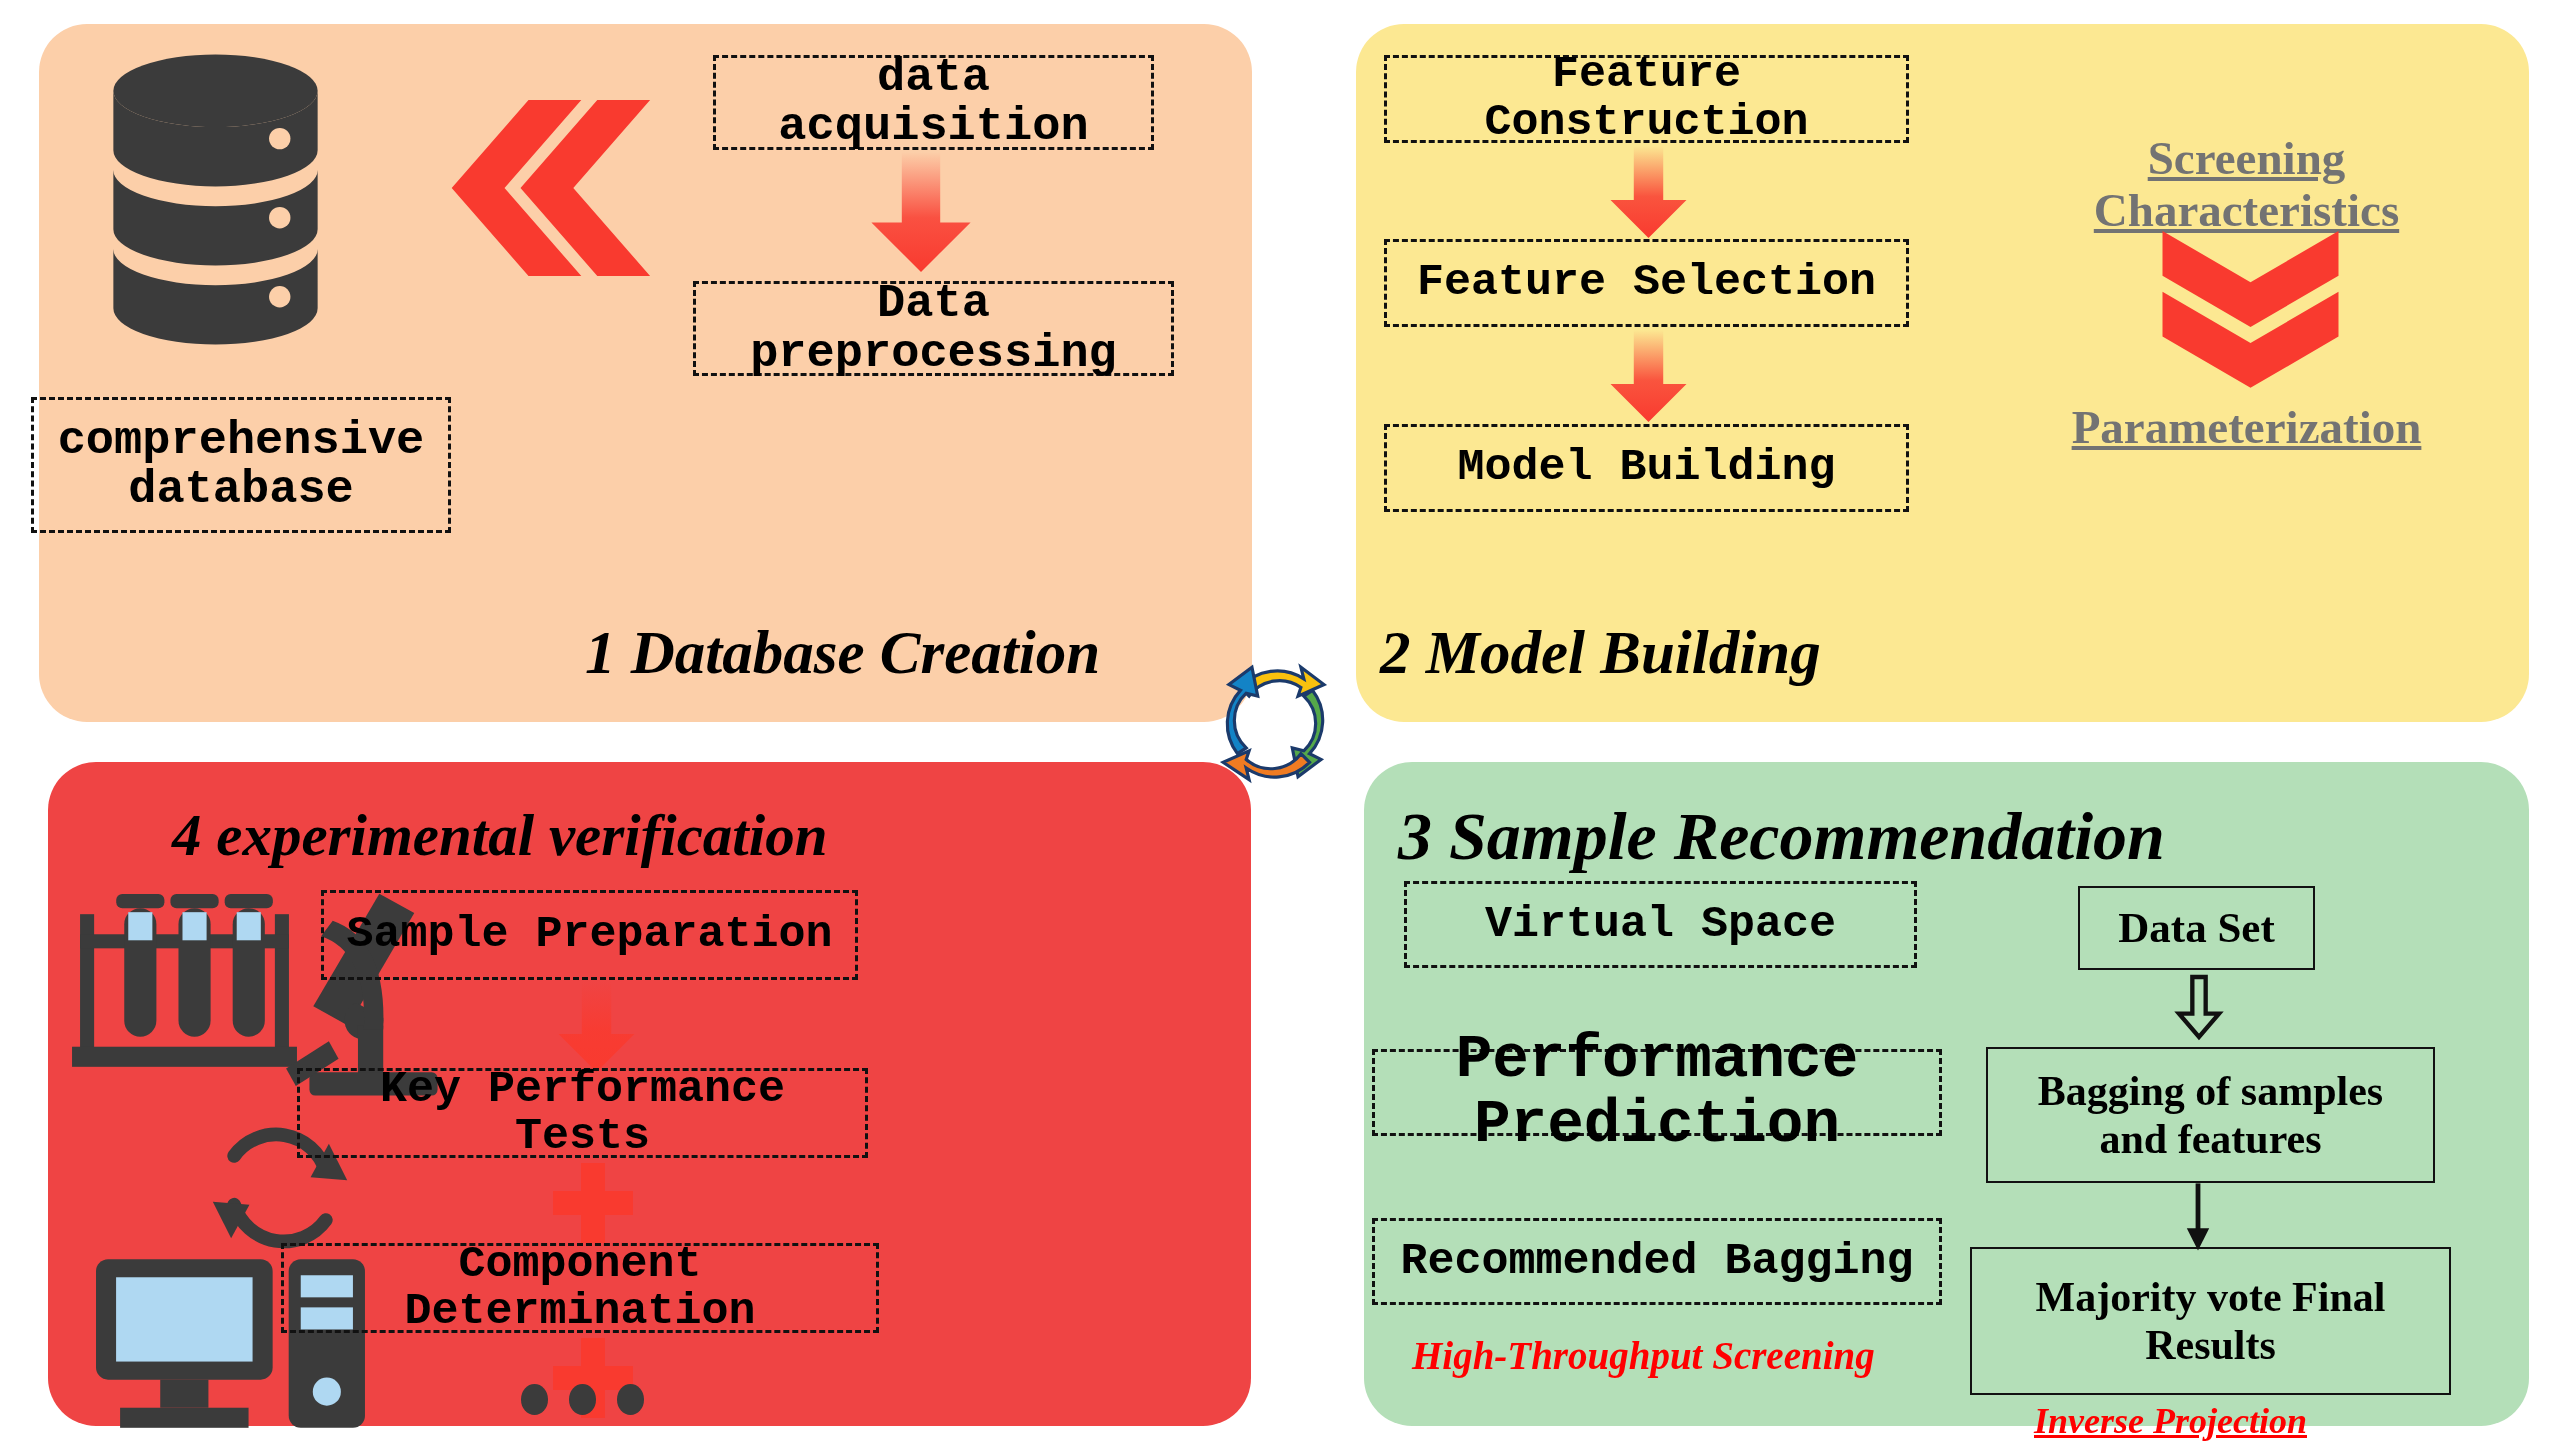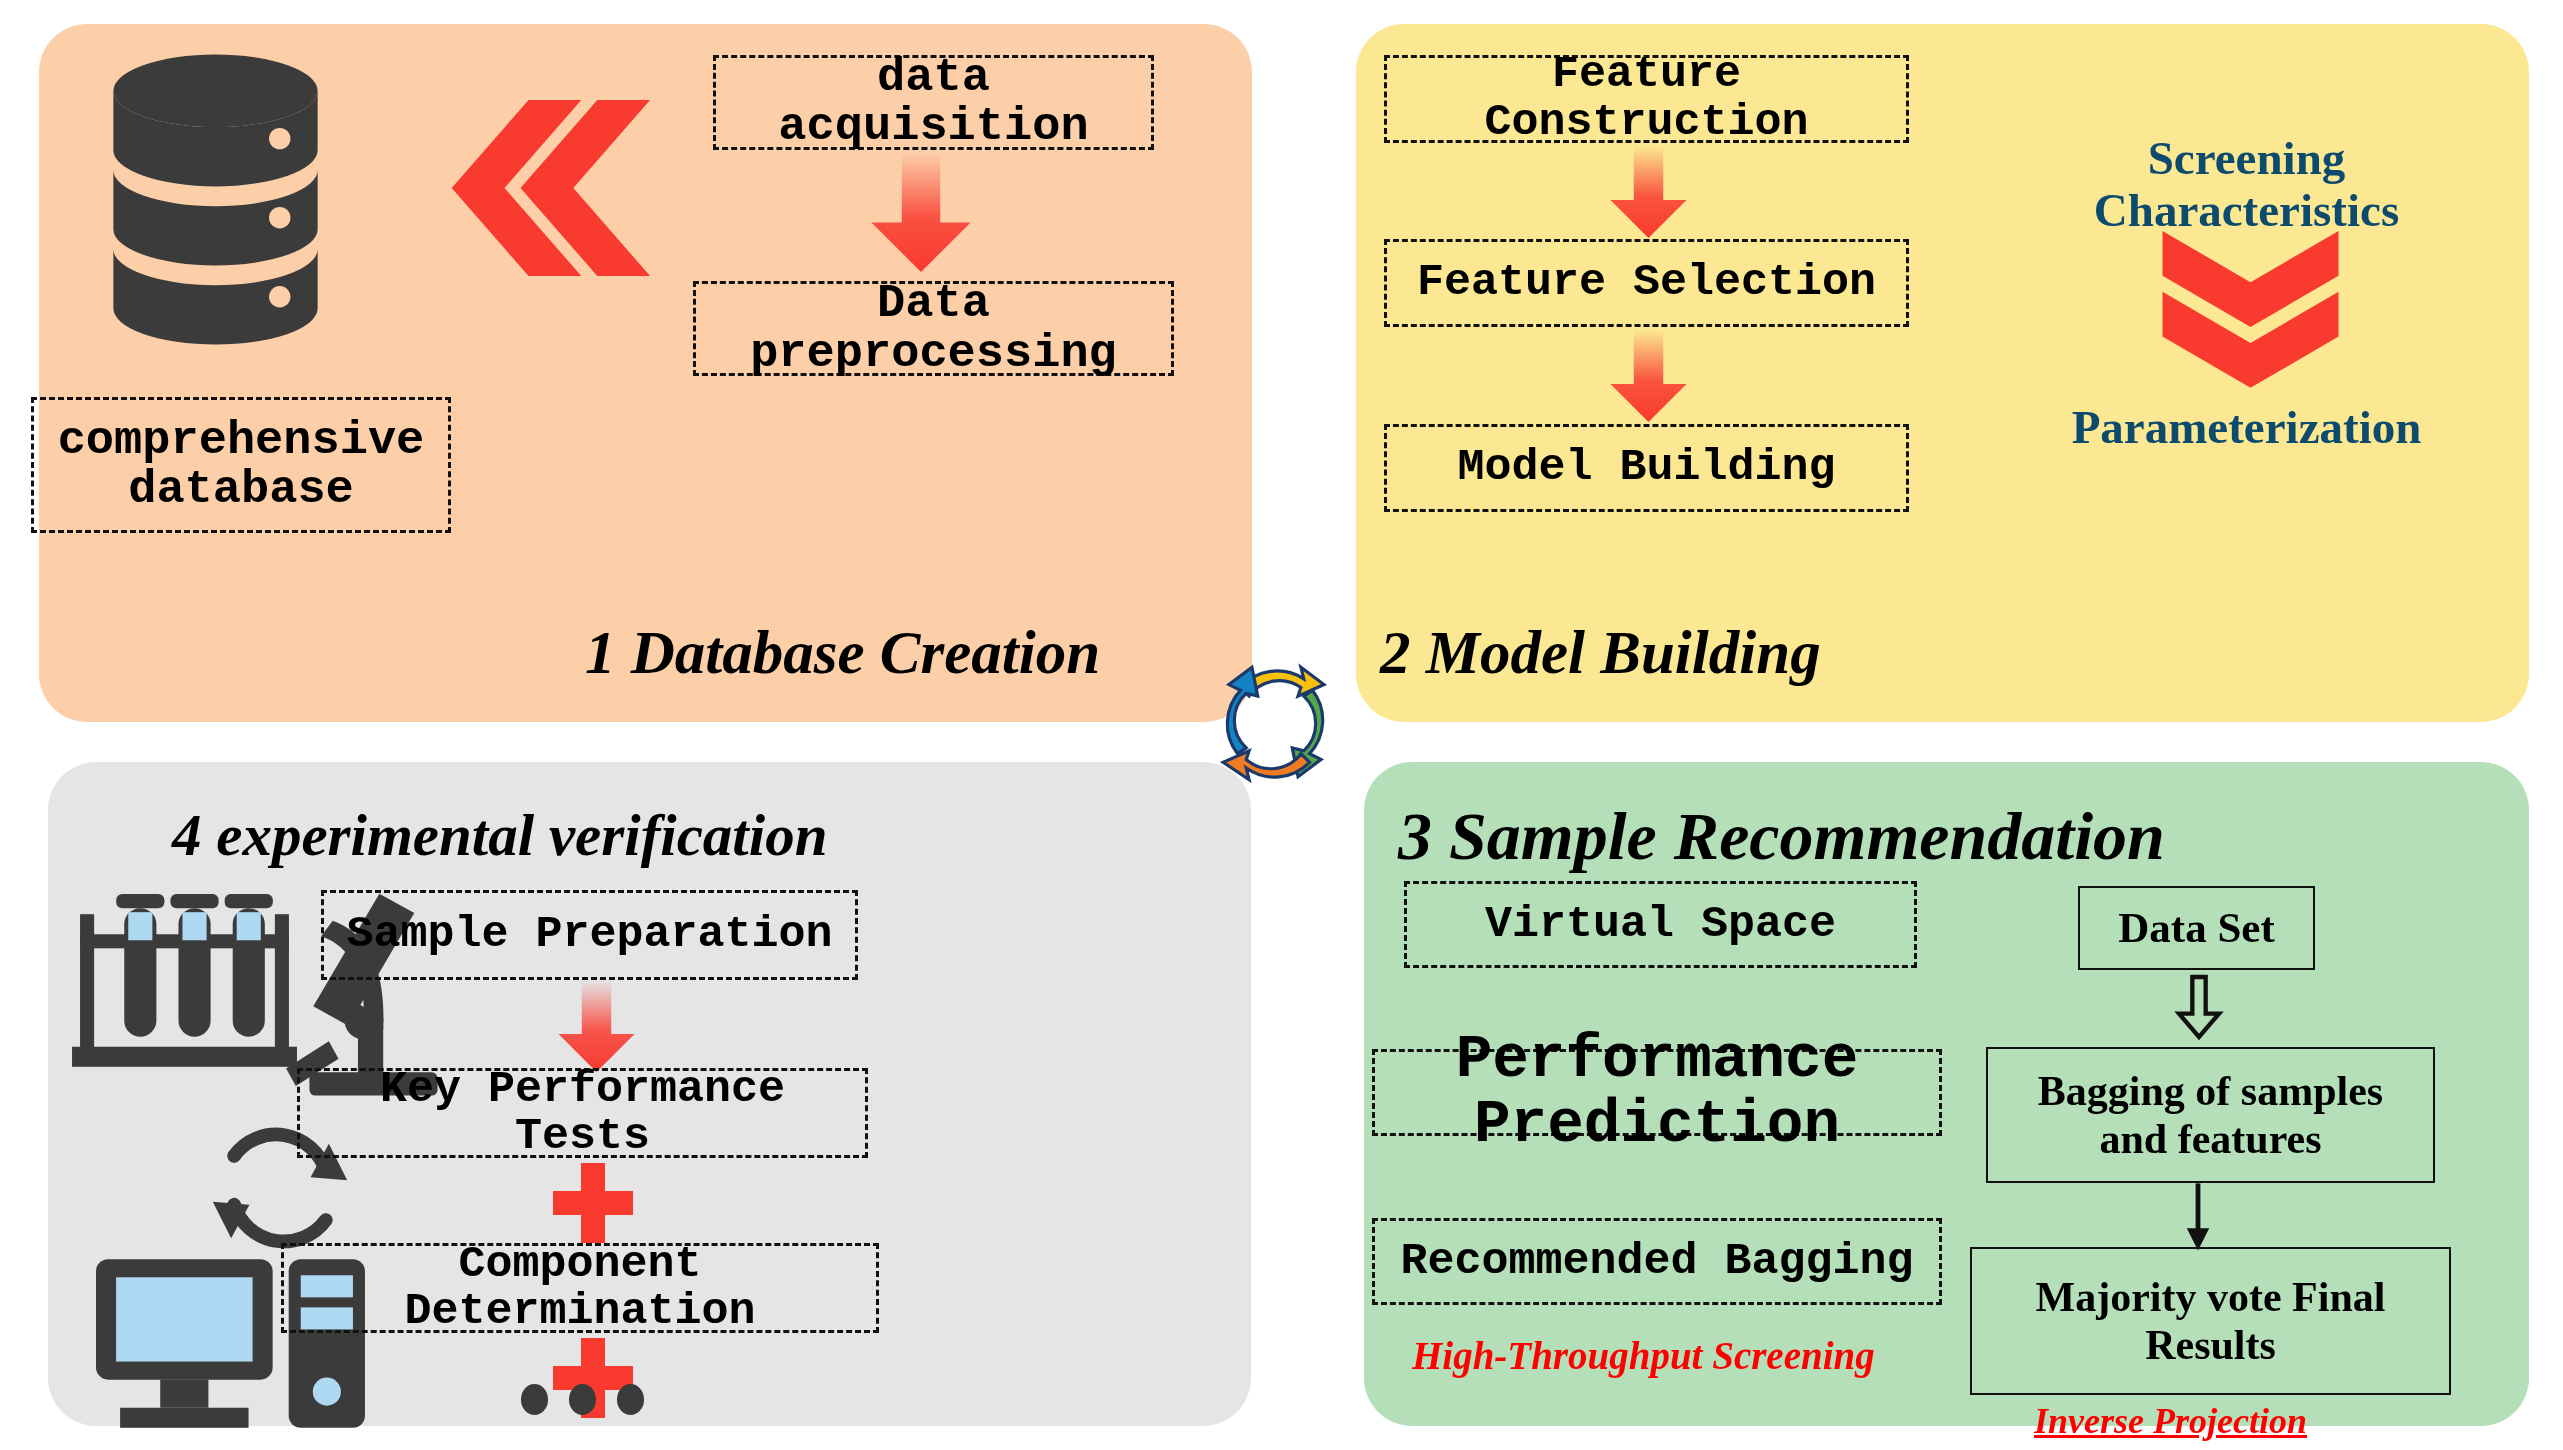--- a/index.html
+++ b/index.html
@@ -4,36 +4,36 @@
 <style>
   html,body{margin:0;padding:0;background:#ffffff;}
   body{width:2563px;height:1450px;position:relative;overflow:hidden;
        font-family:"Liberation Serif", serif;}
 
   .panel{position:absolute;border-radius:48px;box-sizing:border-box;}
 
   
   #panel-db   {left:39px;  top:24px;   width:1213px; height:698px;  background:#FCCFA9;}
   #panel-model{left:1356px;top:24px;   width:1173px; height:698px;  background:#FCE892;}
-  #panel-exp  {left:48px;  top:762px;  width:1203px; height:664px;  background:#e5e5e5;}
+  #panel-exp  {left:48px;  top:762px;  width:1203px; height:664px;  background:#ef4444;}
   #panel-rec  {left:1364px;top:762px;  width:1165px; height:664px;  background:#B4DFB8;}
 
   
   .dbox{position:absolute;border:3.2px dashed #111;display:flex;align-items:center;
         justify-content:center;box-sizing:border-box;font-weight:bold;color:#000;
         text-align:center;line-height:1.05;font-family:Liberation Mono, monospace;}
   .sbox{position:absolute;border:2.4px solid #111;display:flex;align-items:center;
         justify-content:center;box-sizing:border-box;font-weight:bold;color:#000;
         text-align:center;line-height:1.15;}
 
   
   .qtitle{position:absolute;font-style:italic;font-weight:bold;color:#000;
           white-space:nowrap;}
-  .plain{position:absolute;font-weight:bold;color:#0c4a6e;text-align:center;
-         line-height:1.12;}
+  .plain{position:absolute;font-weight:bold;color:#737373;text-align:center;
+         line-height:1.12;text-decoration:underline;}
   .redlabel{position:absolute;font-style:italic;font-weight:bold;color:#FF0000;
             white-space:nowrap;}
 
   
   .gradarrow{position:absolute;}
   .redplus{position:absolute;}
   .dots{position:absolute;display:flex;gap:21px;}
   .dots i{display:block;width:27px;height:30.5px;border-radius:50%;background:#3b3b3b;}
 
   svg{display:block;overflow:visible;}

